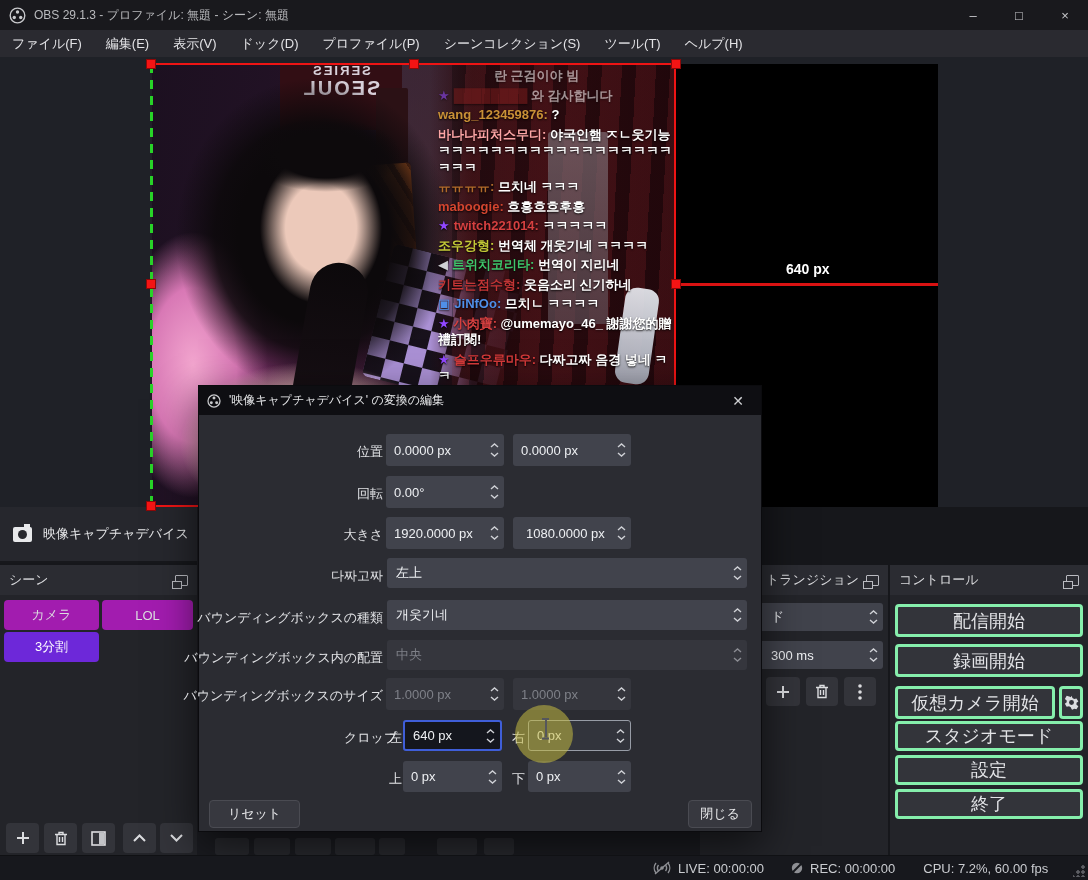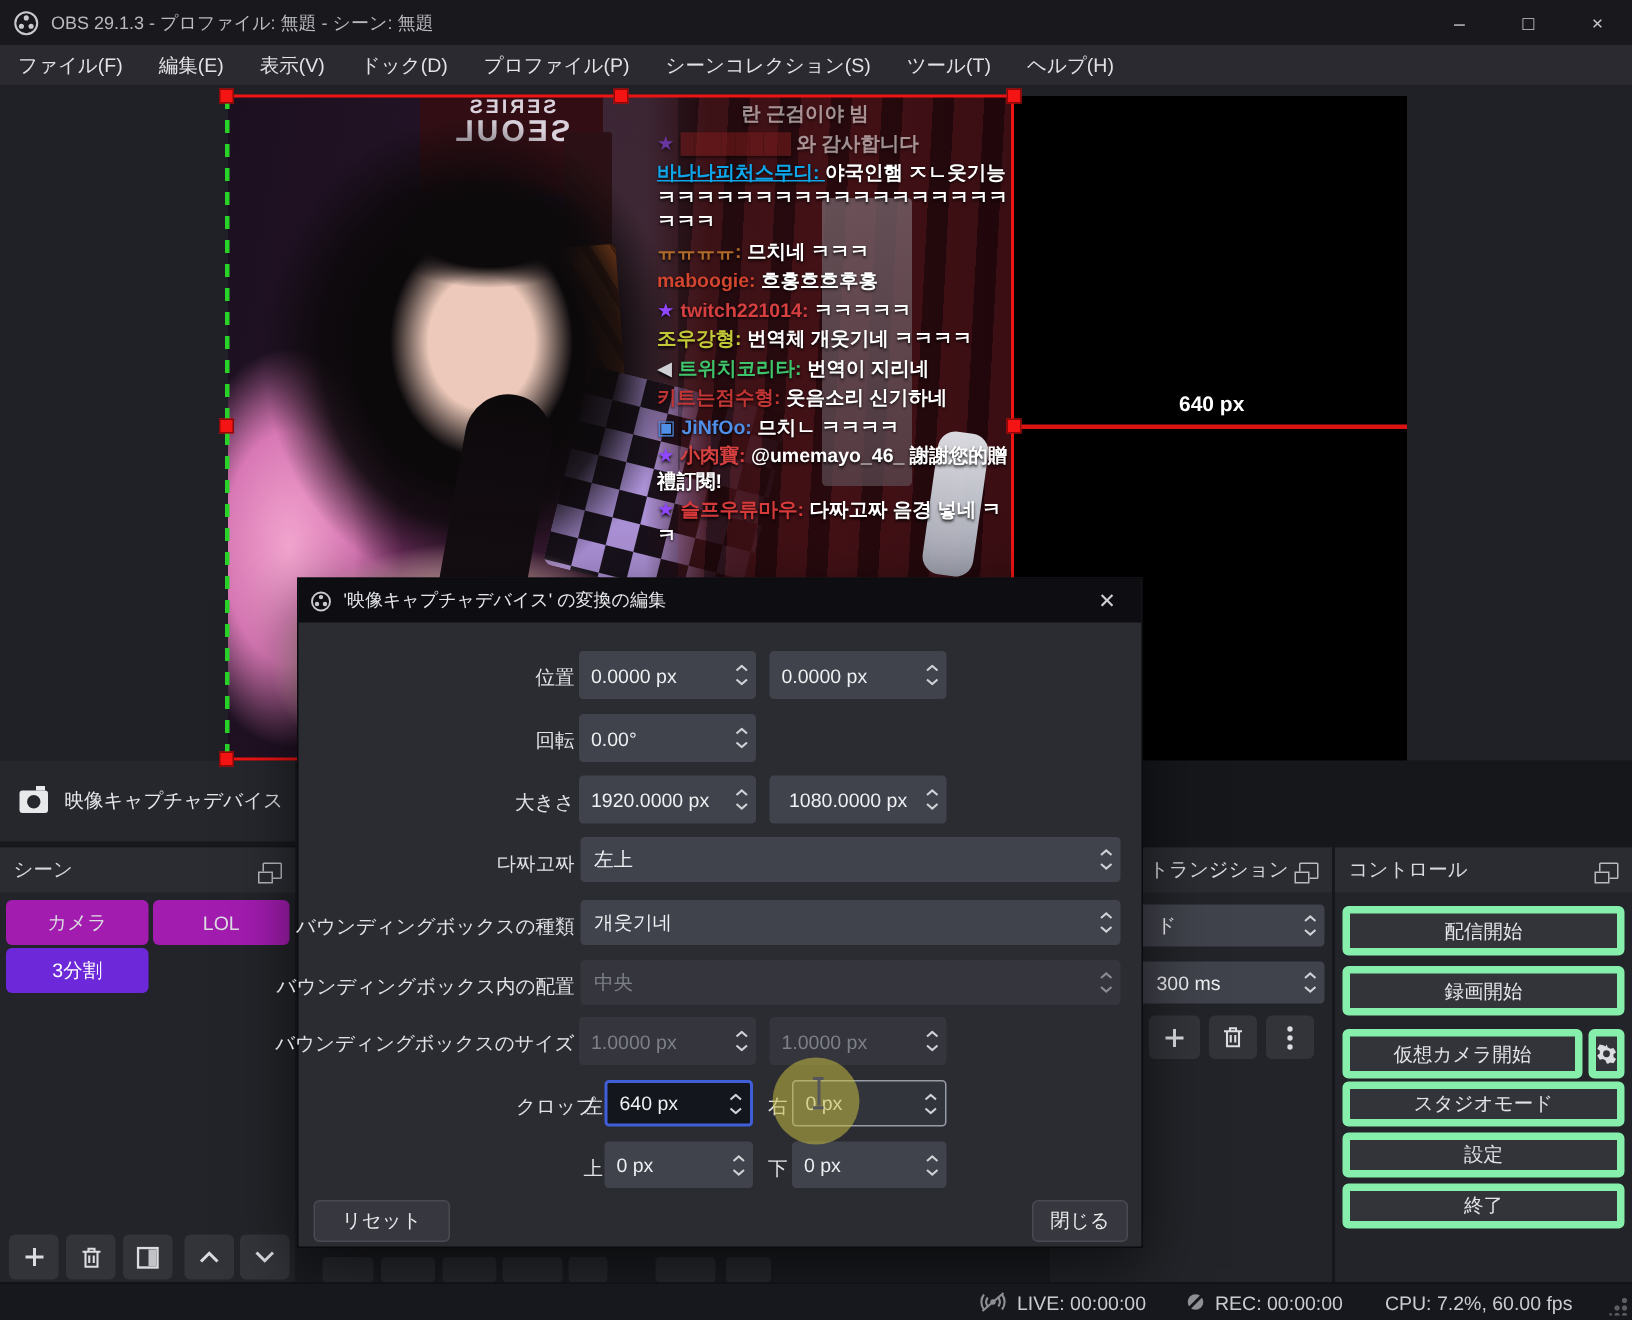--- a/index.html
+++ b/index.html
@@ -93,22 +93,22 @@
   .scenes-dock { left:0; top:565px; width:197px; height:290px; background:#232429; }
   .scene-btn { position:absolute; height:30px; background:#a21caf; border-radius:4px; color:#dcdde0;
      font-size:13px; display:flex; align-items:center; justify-content:center; }
   .scene-btn.selected { color:#fff; }
   .tool-btn { position:absolute; width:33px; height:30px; background:#33343a; border-radius:4px;
      display:flex; align-items:center; justify-content:center; color:#dcdde0; }
   .center-dock { left:197px; top:507px; width:503px; height:348px; background:#1b1c21; }
   .ghost-btn { position:absolute; top:331px; height:17px; background:#35363c; border-radius:3px; opacity:.55; }
   .trans-dock { left:700px; top:565px; width:188px; height:290px; background:#232429; }
   .ctrl-dock { left:890px; top:565px; width:198px; height:290px; background:#232429; }
-  .ctrl-btn { position:absolute; left:5px; width:188px; height:33px; background:#33343a; border:5px solid #86efac;
-     border-radius:4px; color:#e3e4e7; font-size:13px; display:flex; align-items:center; justify-content:center; }
+  .ctrl-btn { position:absolute; left:5px; width:188px; height:33px; background:#33343a; border:3px solid #86efac;
+     border-radius:4px; color:#e3e4e7; font-size:18px; display:flex; align-items:center; justify-content:center; }
   .spin-field { position:absolute; background:#41434c; border-radius:3px; color:#eef0f3; font-size:13px;
      display:flex; align-items:center; padding:0 8px; }
   .spin-chevrons { position:absolute; right:5px; top:50%; transform:translateY(-50%); display:flex;
      flex-direction:column; gap:4px; }
   .spin-chevrons svg { display:block; }
 
   
   .dialog { left:198px; top:385px; width:564px; height:447px; background:#2b2c32; z-index:50;
      border:1px solid #0b0b0e; box-shadow:0 14px 40px rgba(0,0,0,.6); }
   .dialog-title { position:absolute; left:0; top:0; width:100%; height:29px; background:#0e0e12; color:#e6e7e9;
@@ -192,21 +192,22 @@
       <div class="v-chair"></div>
       <div class="v-hair"></div>
       <div class="v-face"></div>
       <div class="v-bangs"></div>
       <div class="v-body"></div>
       <div class="v-strand"></div>
       <div class="v-top"></div>
       <div class="chat">
           <div class="chat-msg dim cont"><span>란 근검이야 빔</span></div>
           <div class="chat-msg dim"><span class="chat-badge" style="color: rgb(145, 71, 255);">★</span><span style="color: rgb(124, 28, 28);">████████ </span><span>와 감사합니다</span></div>
-          <div class="chat-msg"><span style="color: #0ea5e9; text-decoration: underline;">바나나피처스무디: </span><span>야국인햄 ㅈㄴ웃기능 ㅋㅋㅋㅋㅋㅋㅋㅋㅋㅋㅋㅋㅋㅋㅋㅋㅋㅋㅋㅋㅋ</span></div>
+          <div class="chat-msg"><span style="color: rgb(201, 145, 54);">wang_123459876: </span><span>?</span></div>
+          <div class="chat-msg"><span style="color: #fca5a5;">바나나피처스무디: </span><span>야국인햄 ㅈㄴ웃기능 ㅋㅋㅋㅋㅋㅋㅋㅋㅋㅋㅋㅋㅋㅋㅋㅋㅋㅋㅋㅋㅋ</span></div>
           <div class="chat-msg"><span style="color: rgb(176, 106, 42);">ㅠㅠㅠㅠ: </span><span>므치네 ㅋㅋㅋ</span></div>
           <div class="chat-msg"><span style="color: rgb(210, 69, 47);">maboogie: </span><span>흐흥흐흐후흥</span></div>
           <div class="chat-msg"><span class="chat-badge" style="color: rgb(145, 71, 255);">★</span><span style="color: rgb(214, 64, 64);">twitch221014: </span><span>ㅋㅋㅋㅋㅋ</span></div>
           <div class="chat-msg"><span style="color: rgb(195, 201, 55);">조우강형: </span><span>번역체 개웃기네 ㅋㅋㅋㅋ</span></div>
           <div class="chat-msg"><span class="chat-badge" style="color: rgb(207, 208, 212);">◀</span><span style="color: rgb(62, 196, 106);">트위치코리타: </span><span>번역이 지리네</span></div>
           <div class="chat-msg"><span style="color: rgb(194, 53, 53);">키트는점수형: </span><span>웃음소리 신기하네</span></div>
           <div class="chat-msg"><span class="chat-badge" style="color: rgb(79, 143, 232);">▣</span><span style="color: rgb(79, 143, 232);">JiNfOo: </span><span>므치ㄴ ㅋㅋㅋㅋ</span></div>
           <div class="chat-msg"><span class="chat-badge" style="color: rgb(145, 71, 255);">★</span><span style="color: rgb(214, 64, 64);">小肉寶: </span><span>@umemayo_46_ 謝謝您的贈禮訂閱!</span></div>
           <div class="chat-msg"><span class="chat-badge" style="color: rgb(145, 71, 255);">★</span><span style="color: rgb(214, 58, 58);">슬프우류마우: </span><span>다짜고짜 음경 넣네 ㅋㅋ</span></div>
         </div>

